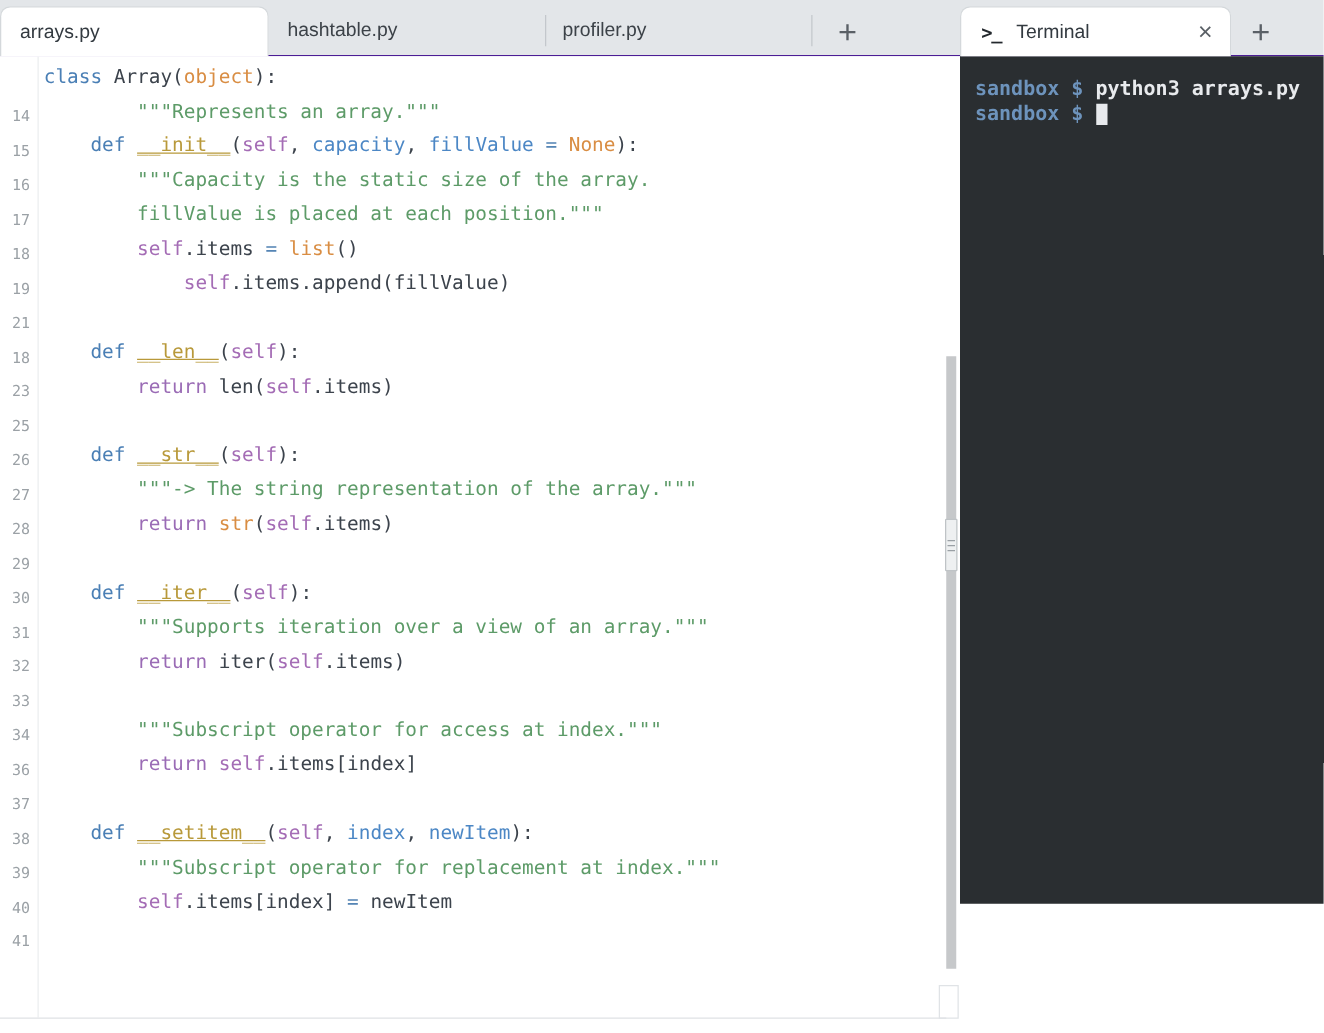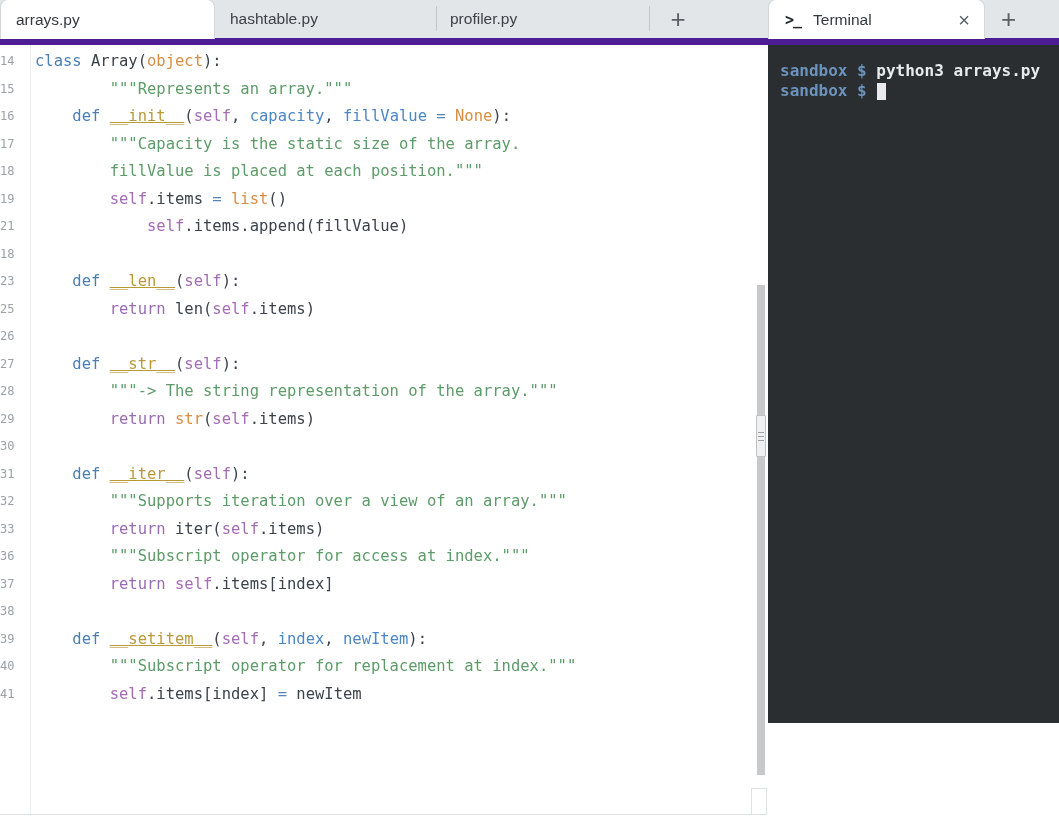--- a/index.html
+++ b/index.html
@@ -5,21 +5,21 @@
   * { box-sizing: border-box; margin: 0; padding: 0; }
   html, body { width: 1059px; height: 826px; overflow: hidden; }
   body { font-family: "Liberation Sans", "DejaVu Sans", sans-serif; background: #ffffff; }
 
   .app { position: relative; width: 1059px; height: 826px; }
 
   
   .tabbar {
     position: absolute; top: 0; left: 0; width: 1059px; height: 45px;
     background: var(--tabbar, #e3e6e9);
-    border-bottom: 7px solid #4c1d95;
+    border-bottom: 1px solid #4c1d95;
     display: flex; align-items: flex-end;
   }
   .editor-zone { width: 768px; display: flex; align-items: flex-end; height: 44px; }
   .term-zone   { width: 291px; display: flex; align-items: flex-end; height: 44px; }
 
   .tab {
     height: 38px; display: flex; align-items: center;
     font-size: 15.5px; color: #3c4248; cursor: pointer; position: relative;
     white-space: nowrap;
   }
@@ -58,23 +58,24 @@
 
   
   .editor {
     position: relative; width: 768px; height: 781px; background: #ffffff;
     font-family: "DejaVu Sans Mono", "Liberation Mono", monospace;
     font-size: 15.5px; overflow: hidden;
   }
   #code { padding-top: 3px; }
   .code-line { display: flex; line-height: 27.5px; height: 27.5px; }
   .ln {
-    flex: 0 0 24px; text-align: left;
+    flex: 0 0 24px; text-align: right;
     font-size: 12px; color: var(--ln, #9ba1a6);
     user-select: none;
+    margin-top: 32px;
   }
   .lc { padding-left: 11px; white-space: pre; color: var(--pl, #3c434c); }
   .gutterline { position: absolute; left: 30px; top: 0; width: 1px; height: 769px; background: #eceef0; }
 
   .t-kw  { color: var(--kw,  #4a7fb5); }
   .t-ret { color: var(--ret, #9a6bb5); }
   .t-slf { color: var(--slf, #a46cb5); }
   .t-fn  { color: var(--fn,  #b8993a); text-decoration: underline; }
   .t-bi  { color: var(--bi,  #d98d43); }
   .t-str { color: var(--str, #5d9b68); }
@@ -219,20 +220,24 @@
           </div>
           <div class="code-line">
             <span class="ln">32</span>
             <span class="lc"><span class="t-str">        """Supports iteration over a view of an array."""</span></span>
           </div>
           <div class="code-line">
             <span class="ln">33</span>
             <span class="lc"><span class="t-pl">        </span><span class="t-ret">return</span><span class="t-pl"> iter(</span><span class="t-slf">self</span><span class="t-pl">.items)</span></span>
           </div>
           <div class="code-line">
+            <span class="ln">34</span>
+            <span class="lc"></span>
+          </div>
+          <div class="code-line">
             <span class="ln">36</span>
             <span class="lc"><span class="t-str">        """Subscript operator for access at index."""</span></span>
           </div>
           <div class="code-line">
             <span class="ln">37</span>
             <span class="lc"><span class="t-pl">        </span><span class="t-ret">return</span><span class="t-pl"> </span><span class="t-slf">self</span><span class="t-pl">.items[index]</span></span>
           </div>
           <div class="code-line">
             <span class="ln">38</span>
             <span class="lc"></span>

